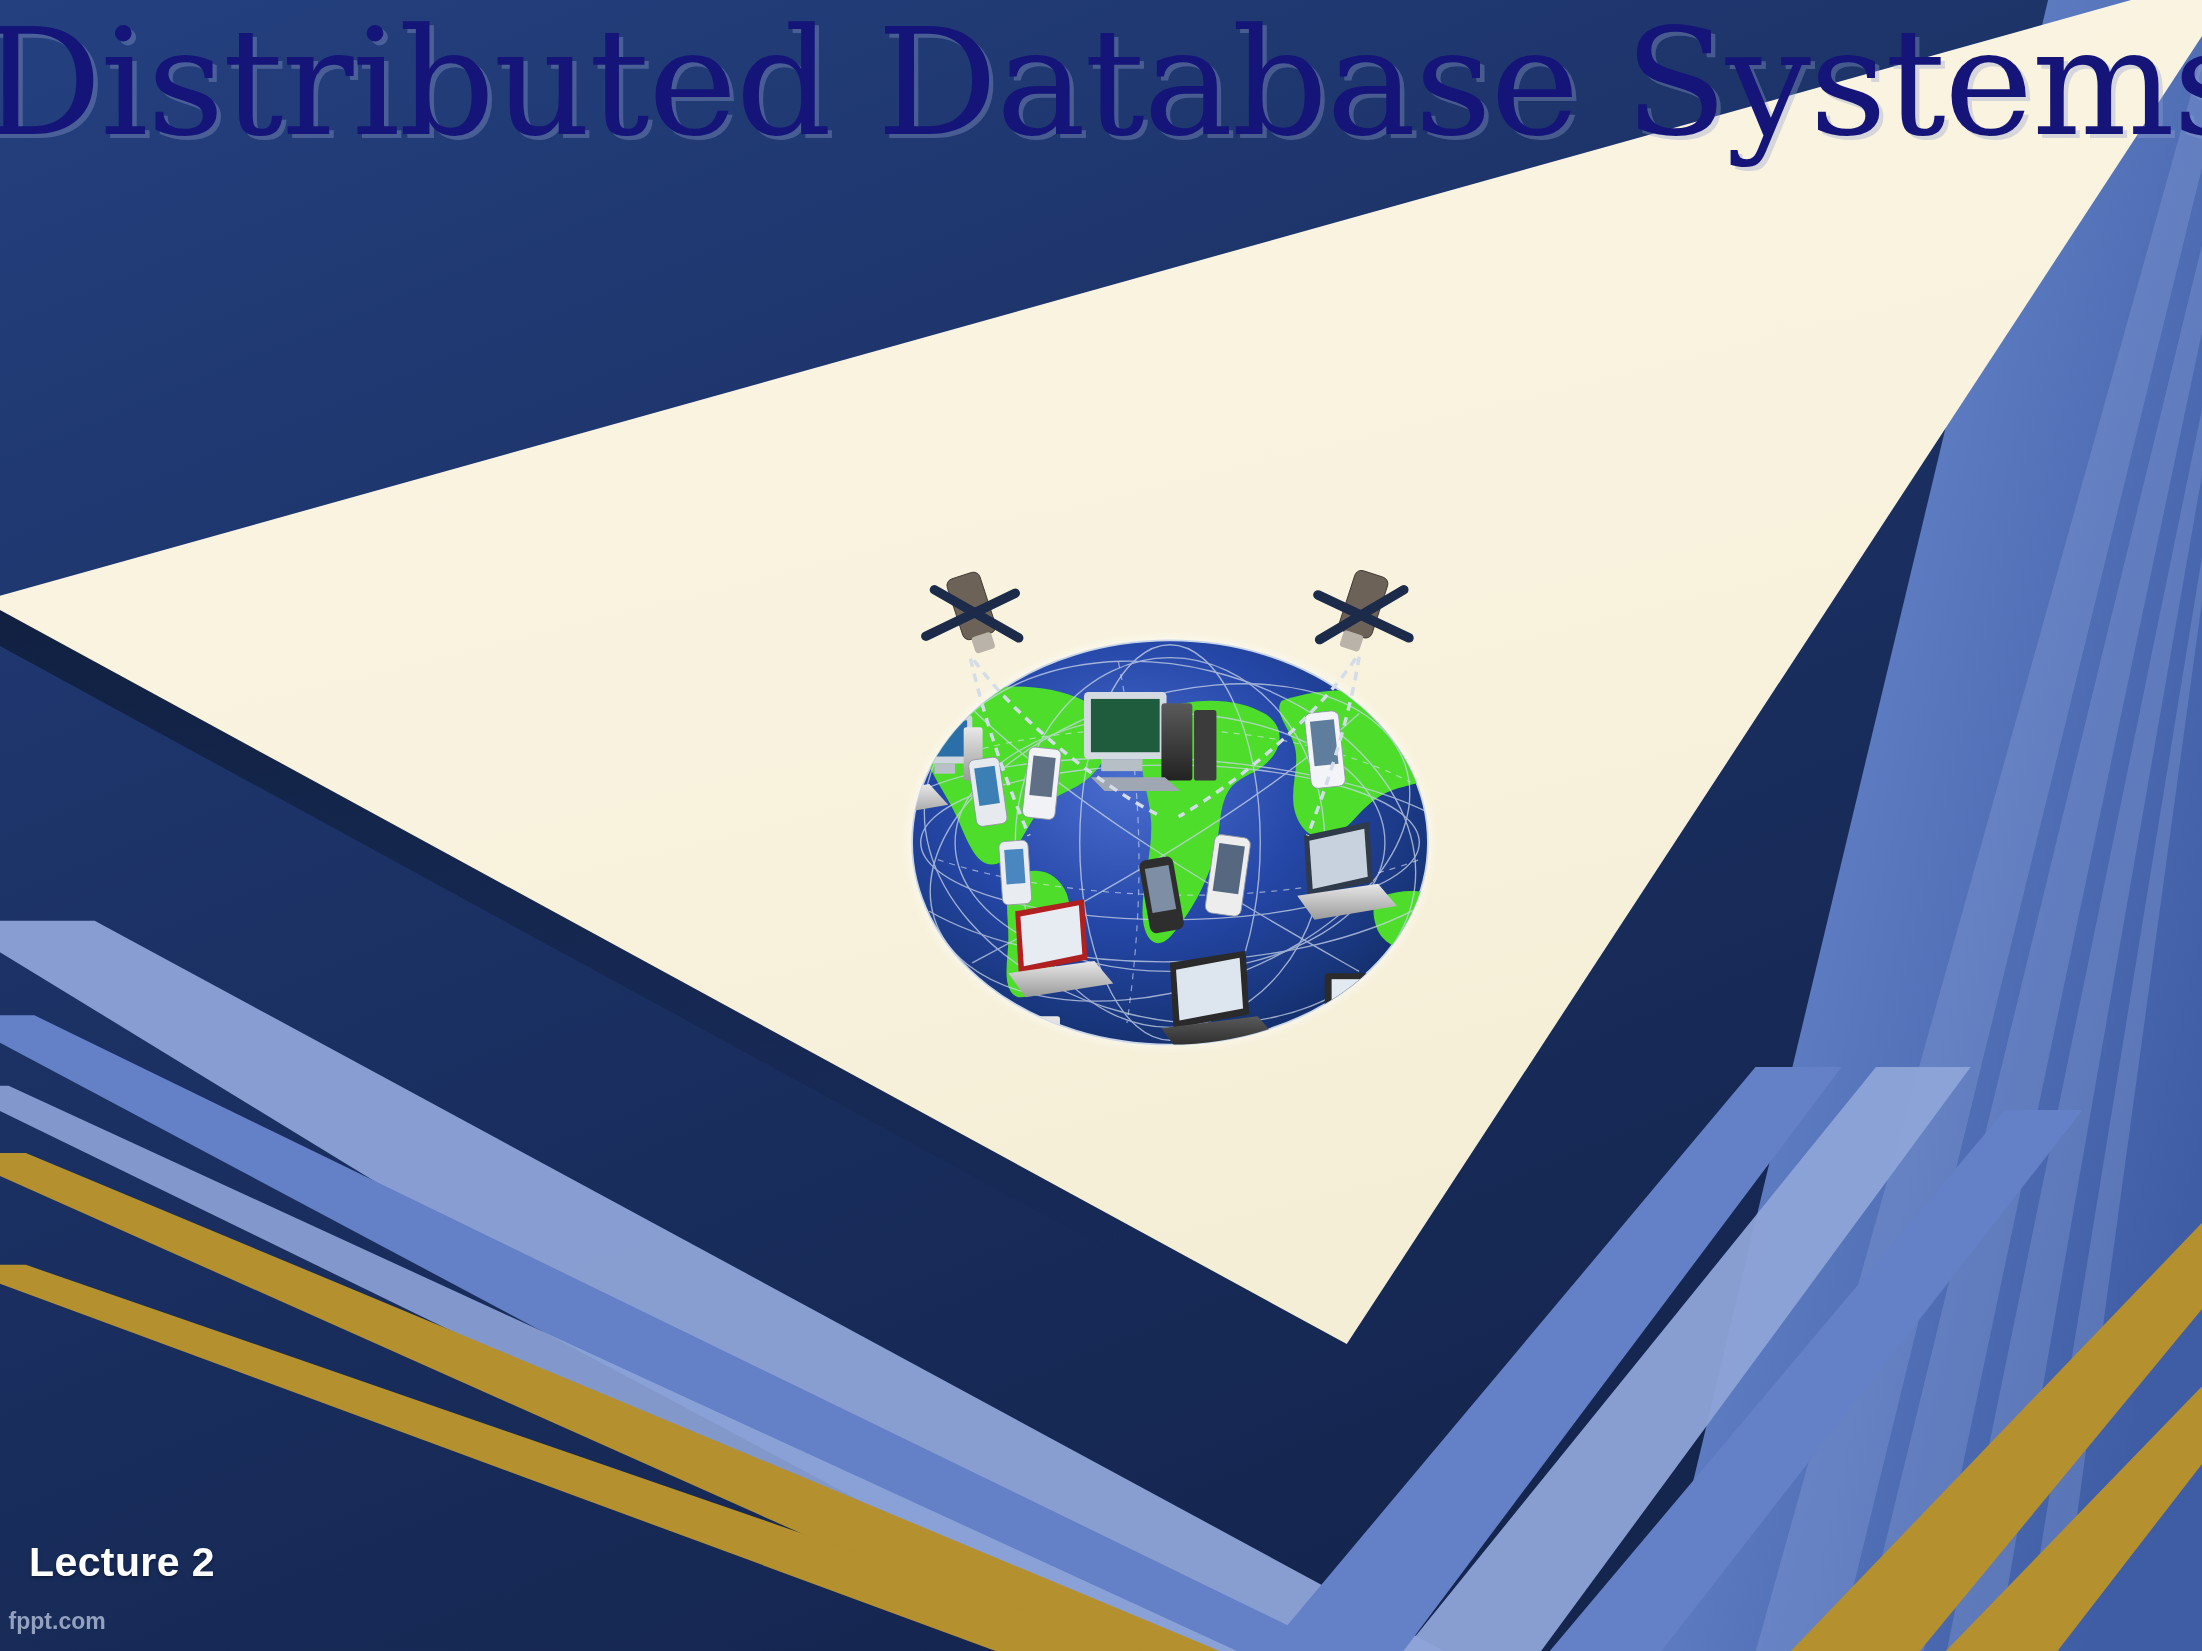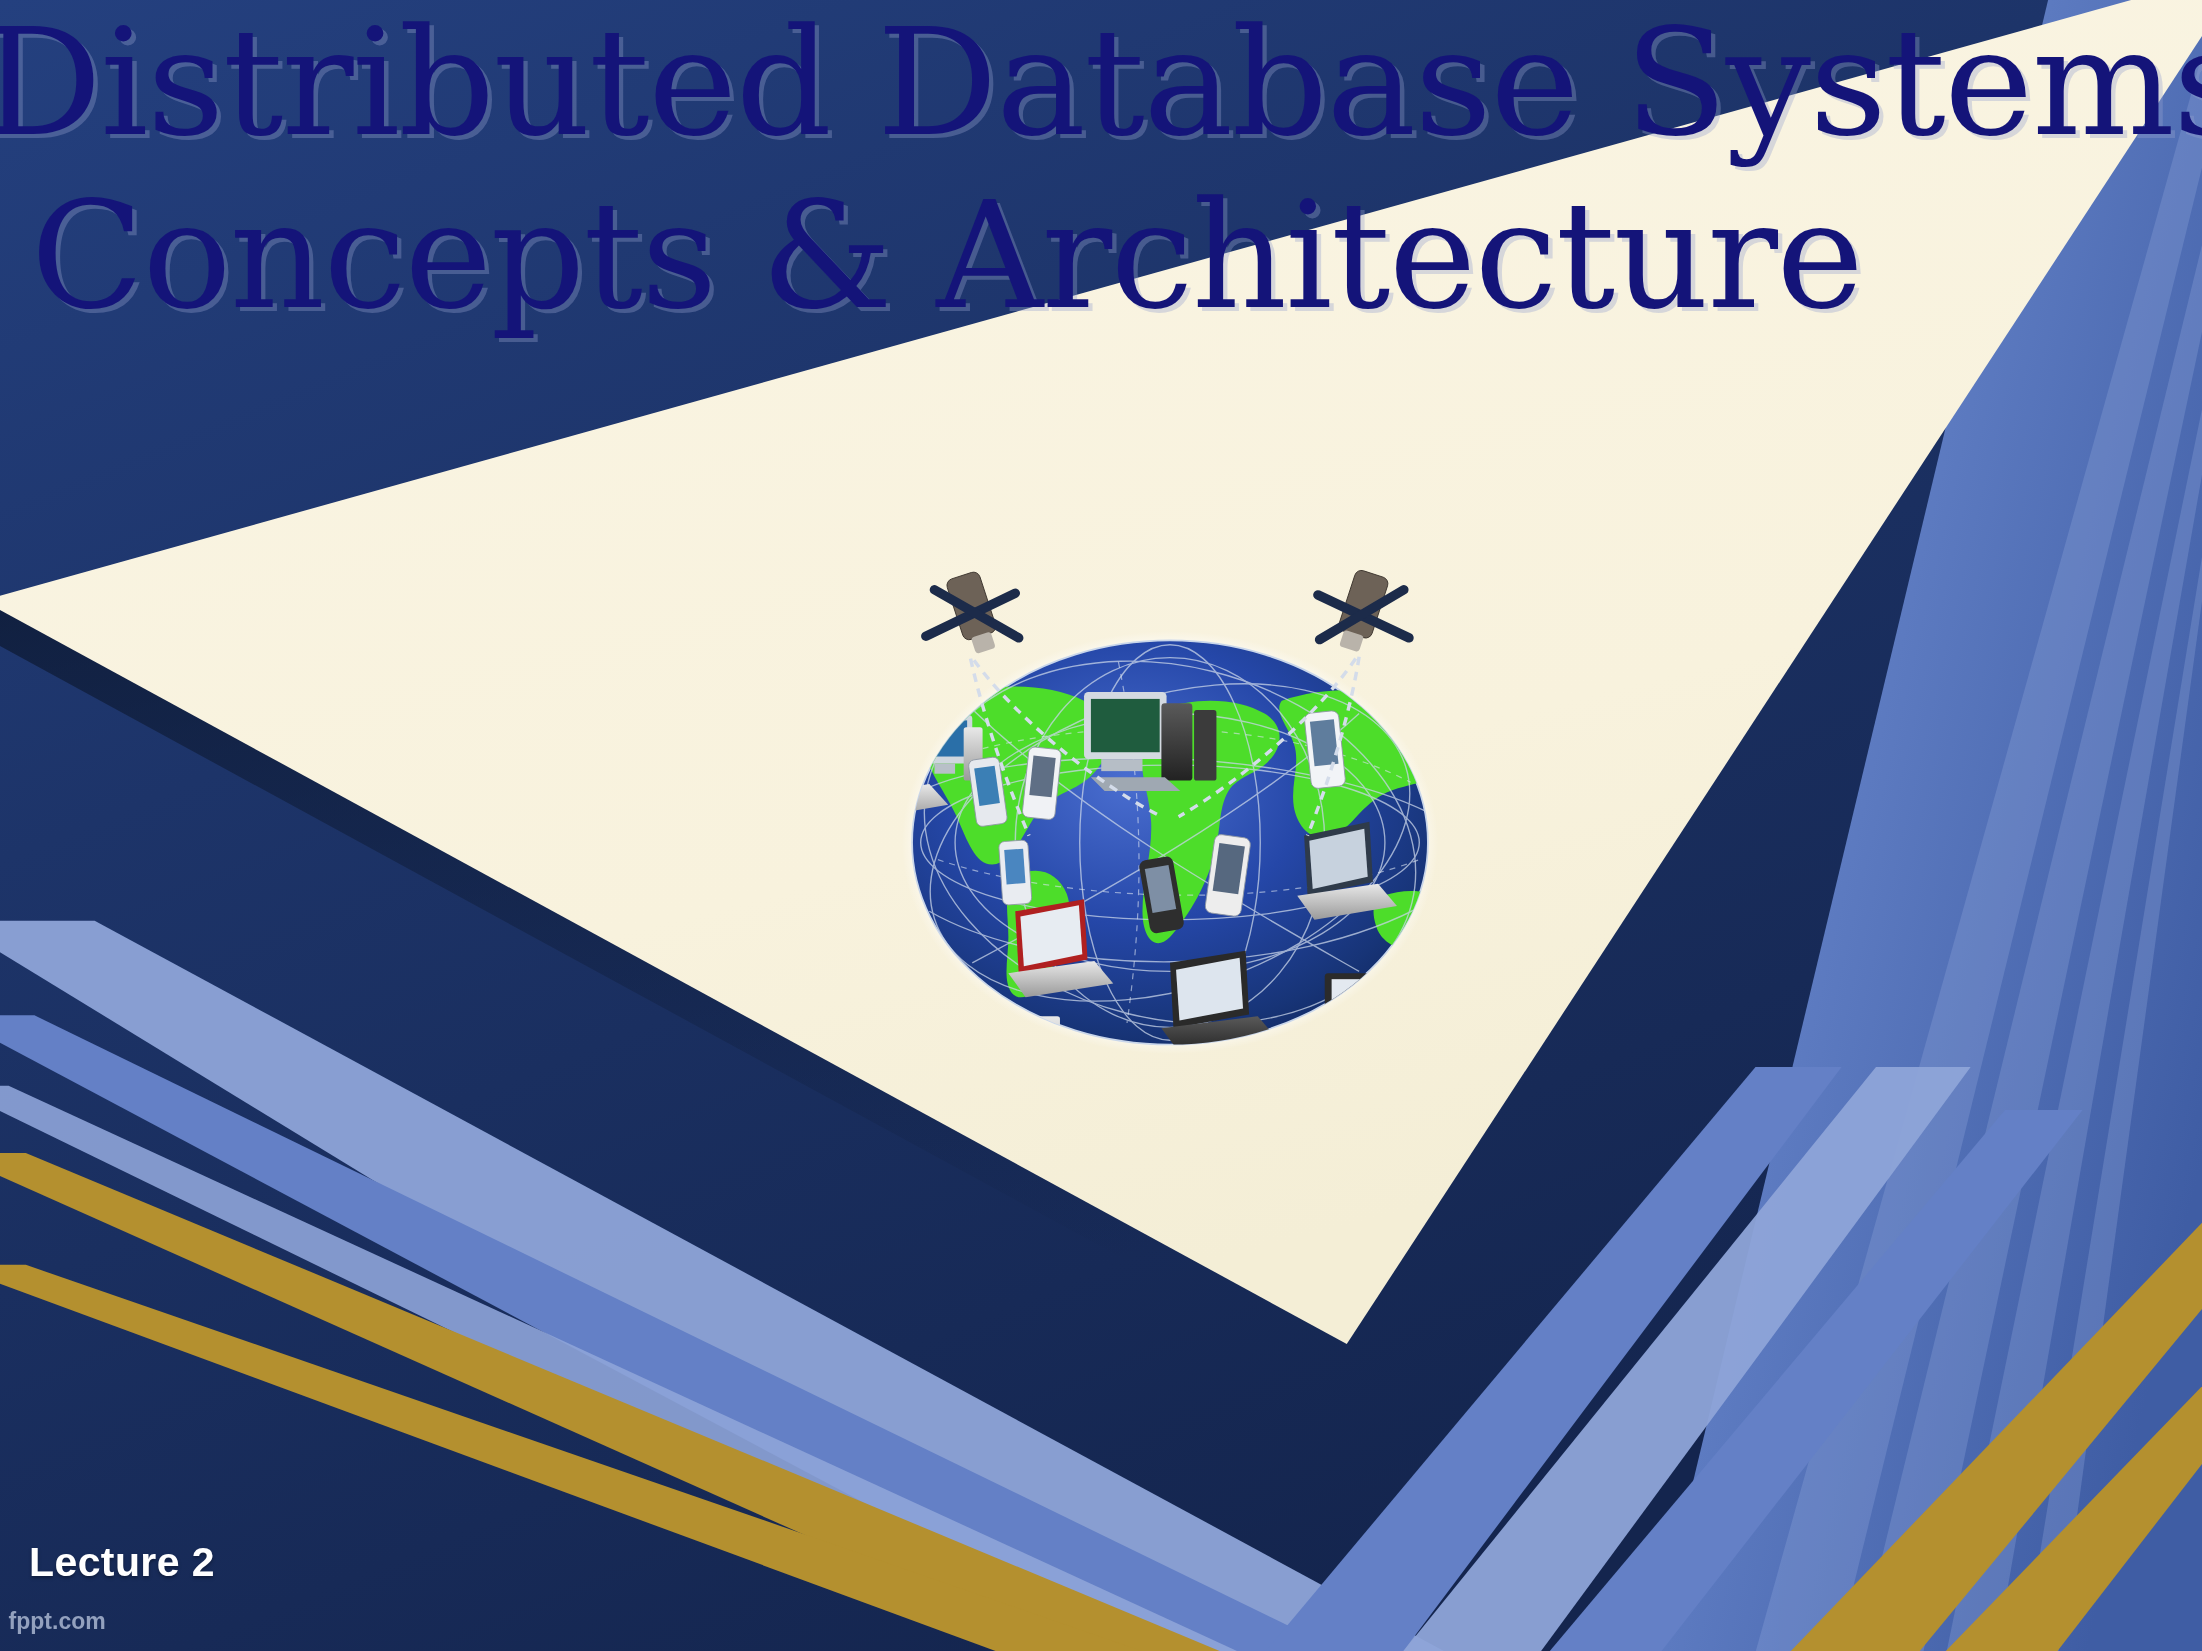--- a/index.html
+++ b/index.html
@@ -186,21 +186,20 @@
 
       <polygon points="-20,740 1575,1610 1640,1560 -20,690" fill="url(#edgeShade)"></polygon>
 
       <polygon points="-20,698 2545,-20 2300,-20 2560,-20 2560,0 1565,1560" fill="none"></polygon>
       <polygon points="-20,698 2548,-20 2560,-20 2560,40 1565,1562" fill="url(#creamGrad)"></polygon>
     </svg>
   </div>
 
   <div id="title-block">
     <div id="title-line-1" class="title-line">Distributed Database Systems</div>
-    <div id="title-line-2" class="title-line">Concepts &amp; Architecture</div>
   </div>
 
   <div id="globe-graphic">
     <svg viewBox="0 0 960 620">
       <defs>
         <radialGradient id="globeGrad" cx="0.42" cy="0.35" r="0.78">
           <stop offset="0%" stop-color="#4a6ed0"></stop>
           <stop offset="45%" stop-color="#2547a8"></stop>
           <stop offset="80%" stop-color="#173477"></stop>
           <stop offset="100%" stop-color="#0f2356"></stop>

